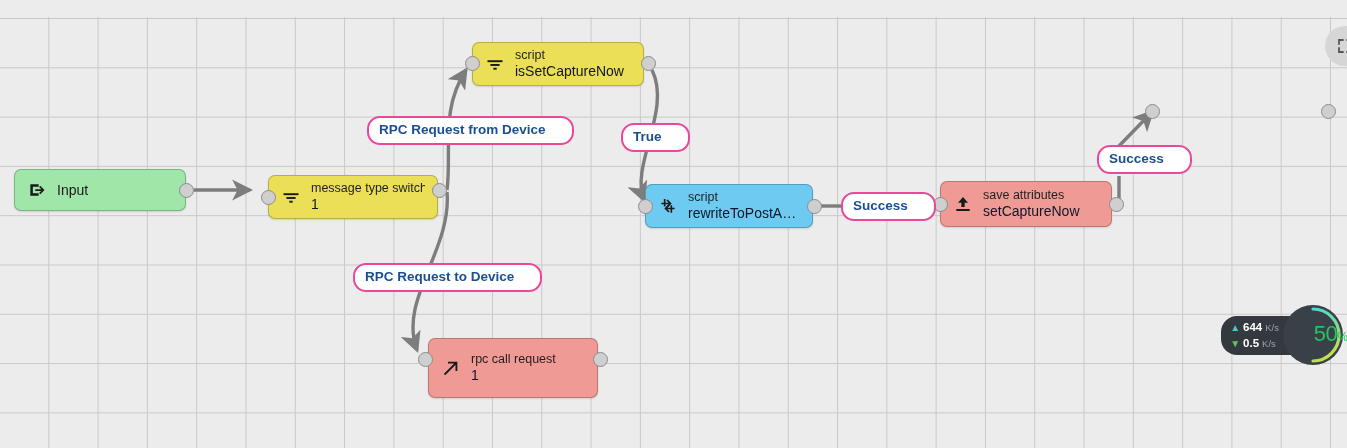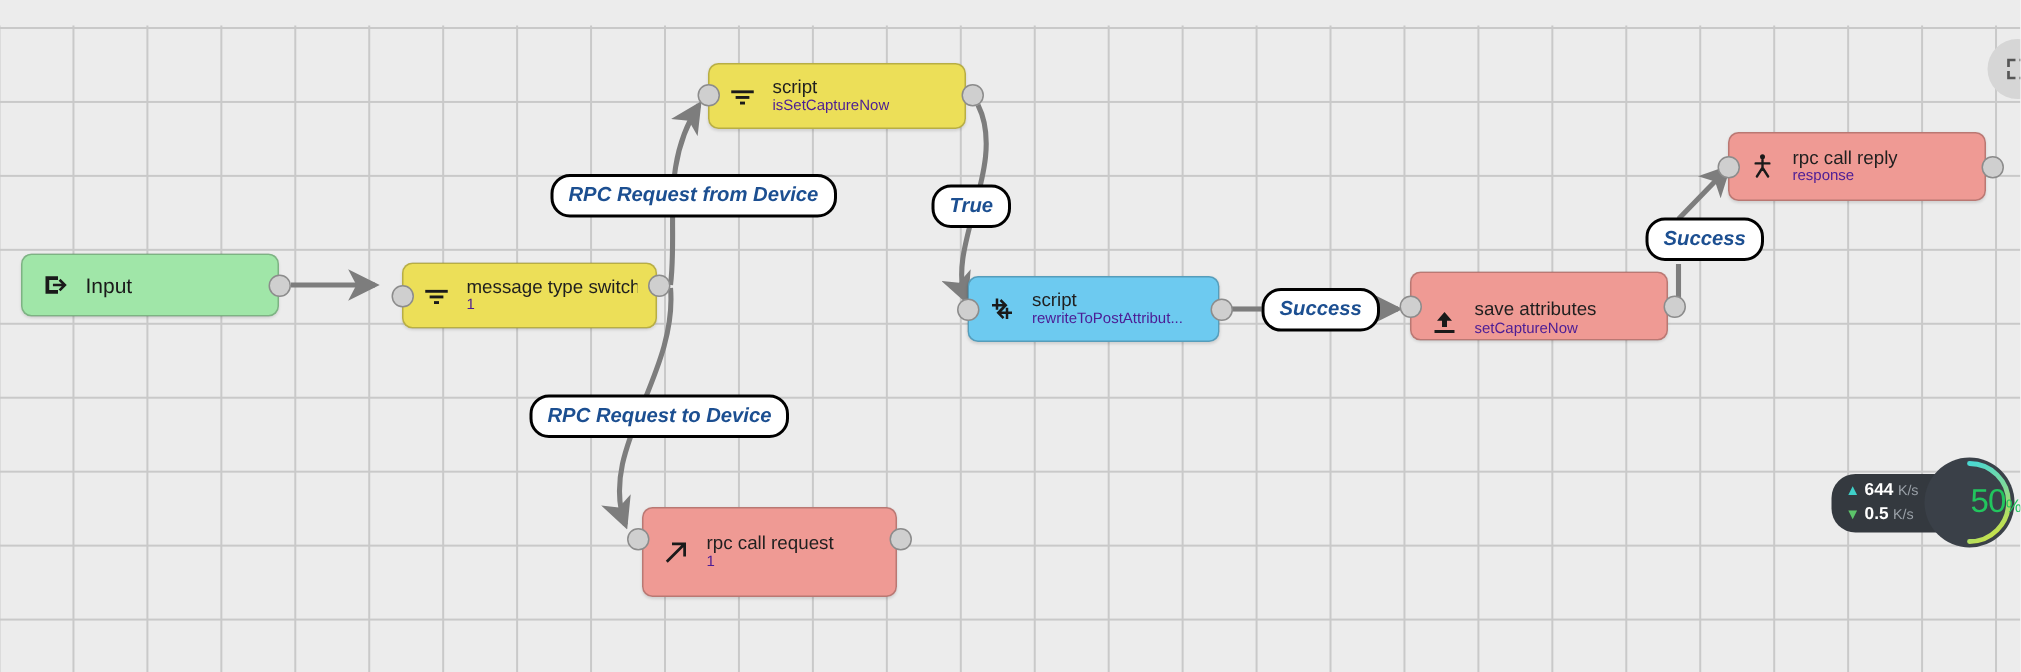--- a/index.html
+++ b/index.html
@@ -104,22 +104,22 @@
     justify-content: center;
     line-height: 1.18;
     overflow: hidden;
   }
   .node .ntype {
     font-size: 12.5px;
     color: #1f1f1f;
     white-space: nowrap;
   }
   .node .nname {
-    font-size: 10px;
-    color: #4c1d95;
+    font-size: 14px;
+    color: #0f172a;
     white-space: nowrap;
     overflow: hidden;
     text-overflow: ellipsis;
   }
   .node .nsingle {
     font-size: 14px;
     color: #1a1a1a;
     white-space: nowrap;
   }
 
@@ -130,30 +130,29 @@
     border-radius: 50%;
     background: #cfcfcf;
     border: 1px solid #8c8c8c;
     z-index: 25;
   }
 
   
   .elabel {
     position: absolute;
     background: #ffffff;
-    border: 2px solid #000000;
+    border: 2px solid #ec4899;
     border-radius: 13px;
     color: #1c4f91;
     font-weight: bold;
     font-size: 13.5px;
     line-height: 1;
-    padding: 5px 10px 6px 10px;
+    padding: 5px 26px 6px 10px;
     white-space: nowrap;
     z-index: 30;
-    font-style: italic;
   }
 
   
   .netwidget {
     position: absolute;
     right: 4px;
     top: 305px;
     z-index: 35;
     display: flex;
     align-items: center;
@@ -308,47 +307,35 @@
       </svg>
     </span>
     <span class="ntext">
       <span class="ntype">script</span>
       <span class="nname">rewriteToPostAttribut...</span>
     </span>
   </div>
   <div class="port" style="left:638px; top:199px;"></div>
   <div class="port" style="left:807px; top:199px;"></div>
 
-  <div class="node red" style="left:940px; top:181px; width:172px; height:46px;align-items:flex-end;">
+  <div class="node red" style="left:940px; top:181px; width:172px; height:46px;">
     <span class="nicon">
       <svg width="20" height="20" viewBox="0 0 24 24">
         <path d="M12 3.5 L18 10.5 h-4 v5 h-4 v-5 h-4 z" fill="#1a1a1a"></path>
         <rect x="4" y="18" width="16" height="2.4" fill="#1a1a1a"></rect>
       </svg>
     </span>
     <span class="ntext">
       <span class="ntype">save attributes</span>
       <span class="nname">setCaptureNow</span>
     </span>
   </div>
   <div class="port" style="left:933px; top:197px;"></div>
   <div class="port" style="left:1109px; top:197px;"></div>
 
-  <div class="node red" style="left:1152px; top:88px; width:172px; height:46px;">
-    <span class="nicon">
-      <svg width="20" height="20" viewBox="0 0 24 24">
-        <circle cx="12" cy="4.2" r="2" fill="#1a1a1a"></circle>
-        <path d="M12 6.6 v7 M12 13 L7.5 20 M12 13 L16.5 20 M6.5 9.5 L17.5 9.5" fill="none" stroke="#1a1a1a" stroke-width="1.9" stroke-linecap="round"></path>
-      </svg>
-    </span>
-    <span class="ntext">
-      <span class="ntype">rpc call reply</span>
-      <span class="nname">response</span>
-    </span>
-  </div>
   <div class="port" style="left:1145px; top:104px;"></div>
   <div class="port" style="left:1321px; top:104px;"></div>
 
   <div class="node red" style="left:428px; top:338px; width:170px; height:60px;">
     <span class="nicon">
       <svg width="20" height="20" viewBox="0 0 24 24">
         <path d="M5 19 L18 6 M9.5 5.5 h9 v9" fill="none" stroke="#1a1a1a" stroke-width="2.2" stroke-linecap="square"></path>
       </svg>
     </span>
     <span class="ntext">

